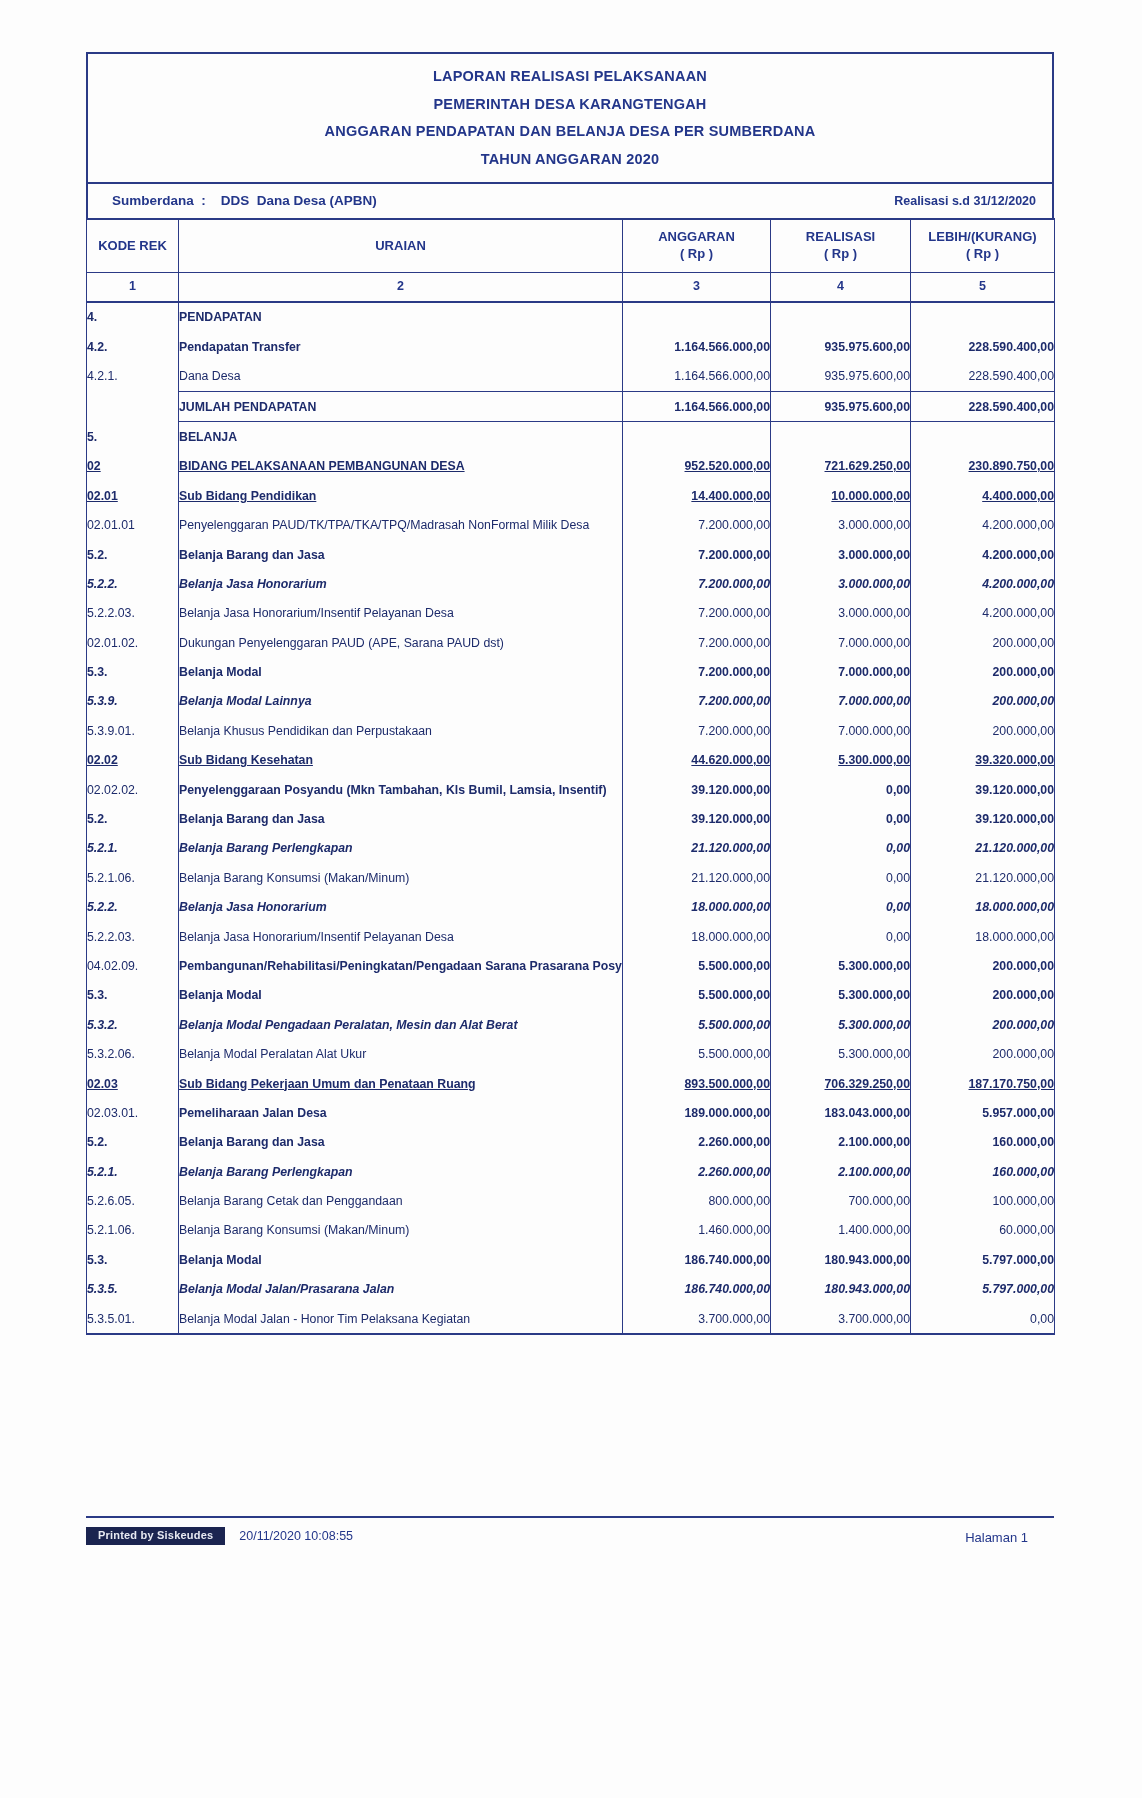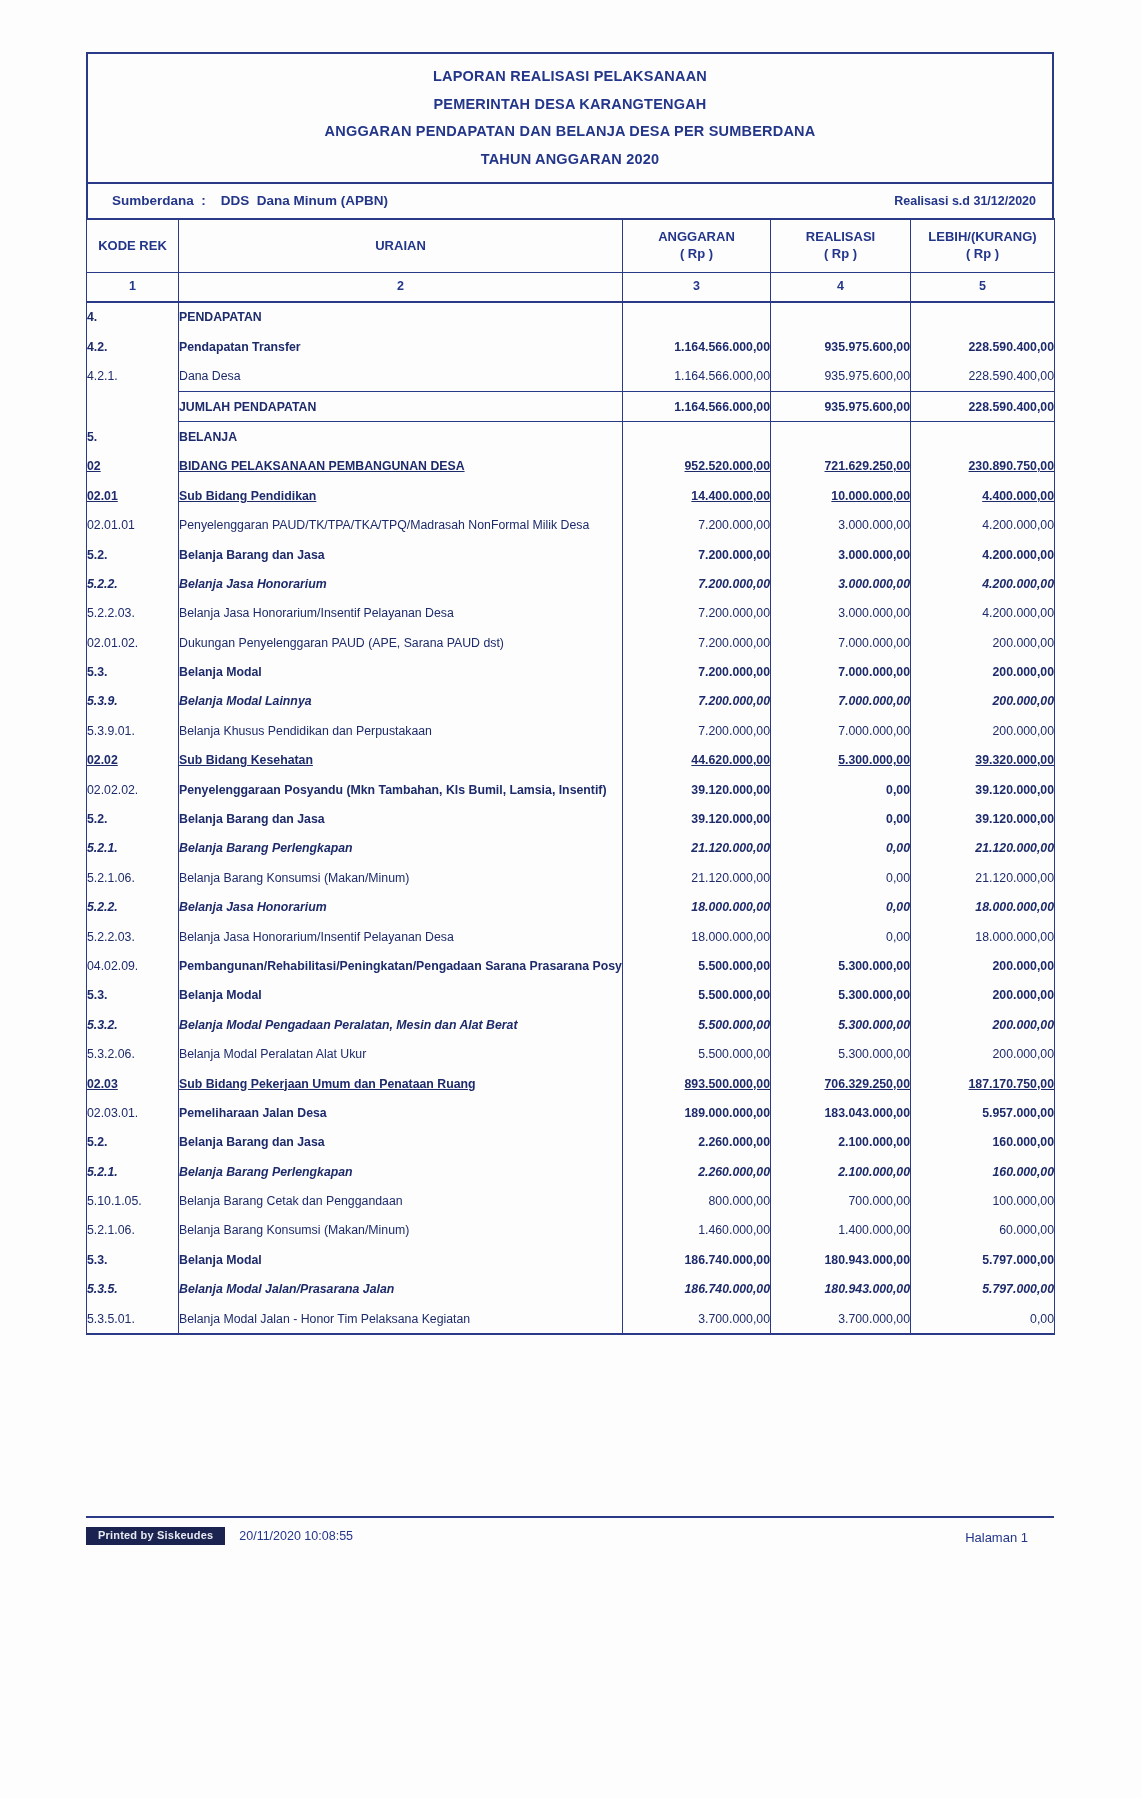--- a/index.html
+++ b/index.html
@@ -192,21 +192,21 @@
   <div class="sheet">
 
     <div class="title-box">
       <div class="title-line">LAPORAN REALISASI PELAKSANAAN</div>
       <div class="title-line">PEMERINTAH DESA KARANGTENGAH</div>
       <div class="title-line">ANGGARAN PENDAPATAN DAN BELANJA DESA PER SUMBERDANA</div>
       <div class="title-line">TAHUN ANGGARAN 2020</div>
     </div>
 
     <div class="subhead-box">
-      <div class="subhead-left">Sumberdana  :    DDS  Dana Minum (APBN)</div>
+      <div class="subhead-left">Sumberdana  :    DDS  Dana Desa (APBN)</div>
       <div class="subhead-right">Realisasi s.d 31/12/2020</div>
     </div>
 
     <table class="rpt">
       <colgroup>
         <col class="c-kode">
           <col class="c-uraian">
           <col class="c-ang">
           <col class="c-real">
           <col class="c-lebih">
@@ -501,21 +501,21 @@
           <tr>
             <td class="kode ital">5.2.1.</td>
             <td class="uraian ind3 ital">
               <span class="clip">Belanja Barang Perlengkapan</span>
             </td>
             <td class="num ital">2.260.000,00</td>
             <td class="num ital">2.100.000,00</td>
             <td class="num num-lebih ital">160.000,00</td>
           </tr>
           <tr>
-            <td class="kode plain">5.10.1.05.</td>
+            <td class="kode plain">5.2.6.05.</td>
             <td class="uraian ind3 plain">
               <span class="clip">Belanja Barang Cetak dan Penggandaan</span>
             </td>
             <td class="num plain">800.000,00</td>
             <td class="num plain">700.000,00</td>
             <td class="num num-lebih plain">100.000,00</td>
           </tr>
           <tr>
             <td class="kode plain">5.2.1.06.</td>
             <td class="uraian ind3 plain">

